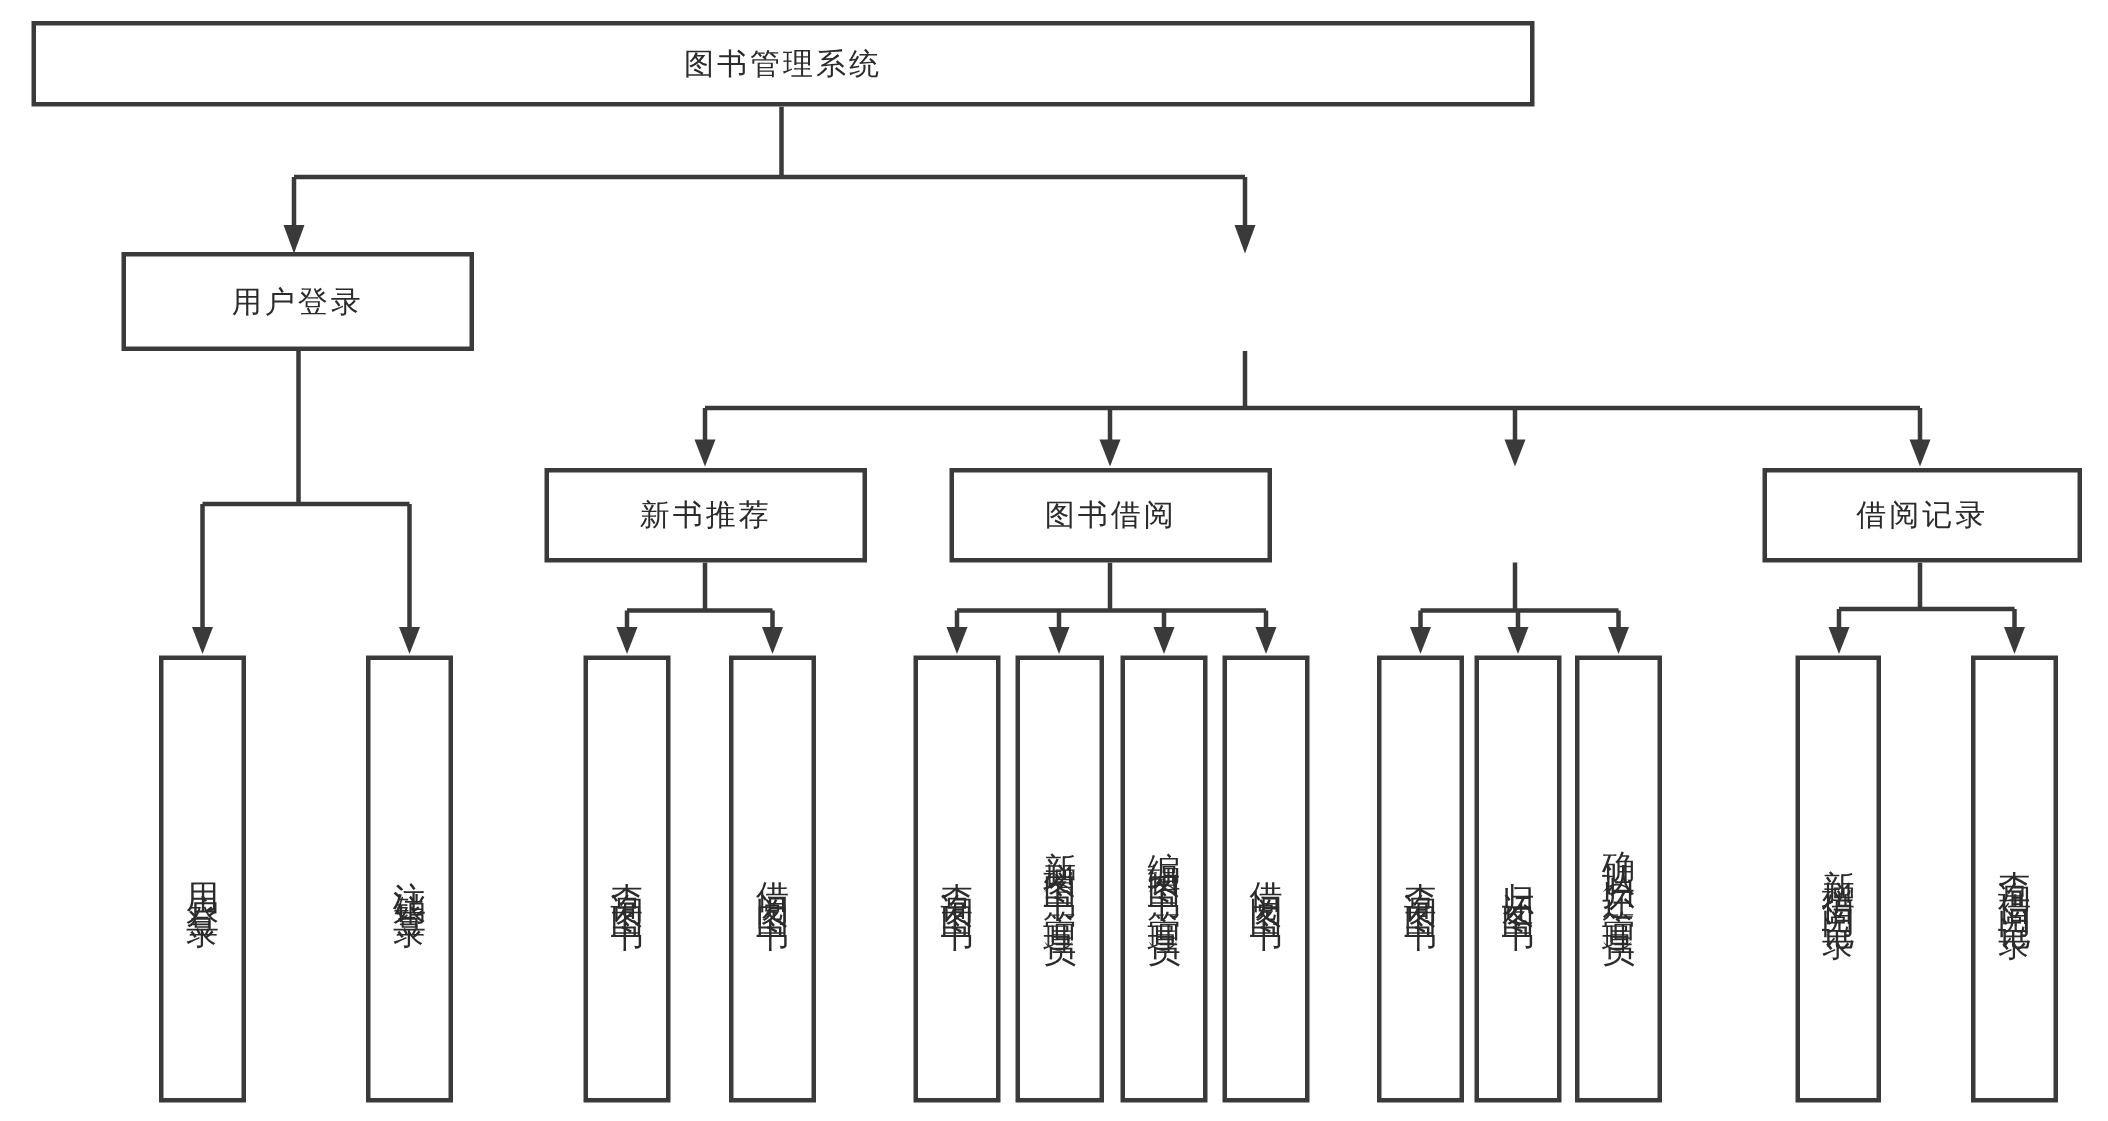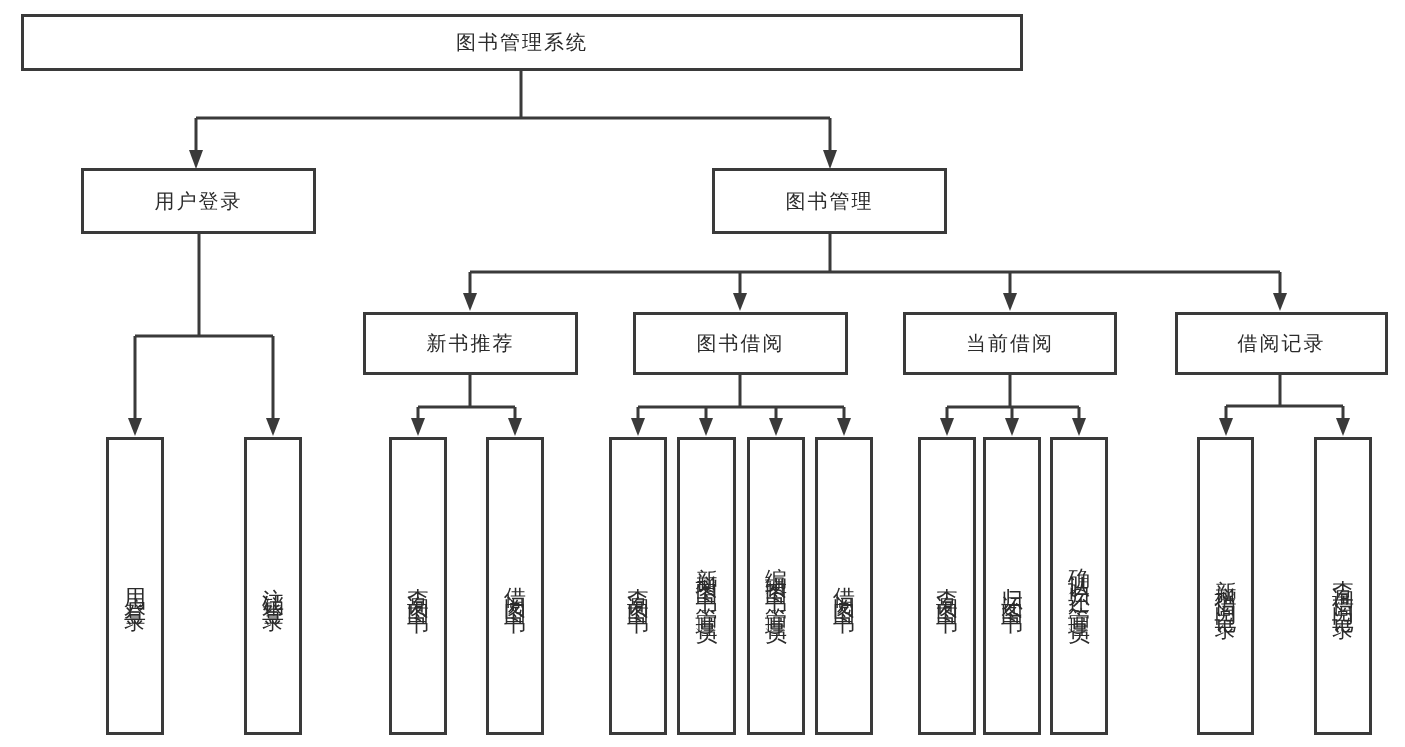--- a/index.html
+++ b/index.html
@@ -110,25 +110,23 @@
     <polygon points="1072,418 1086,418 1079,436"></polygon>
 
     <path d="M1280 375 V406 M1226 406 H1343 M1226 406 V421 M1343 406 V421"></path>
     <polygon points="1219,418 1233,418 1226,436"></polygon>
     <polygon points="1336,418 1350,418 1343,436"></polygon>
   </svg>
 
   <div class="box root" style="left:21px; top:14px; width:1002px; height:57px;">图书管理系统</div>
 
   <div class="box" style="left:81px; top:168px; width:235px; height:66px;">用户登录</div>
-  <div class="box" style="left:712px; top:168px; width:235px; height:66px;">图书管理</div>
 
   <div class="box" style="left:363px; top:312px; width:215px; height:63px;">新书推荐</div>
   <div class="box" style="left:633px; top:312px; width:215px; height:63px;">图书借阅</div>
-  <div class="box" style="left:903px; top:312px; width:214px; height:63px;">当前借阅</div>
   <div class="box" style="left:1175px; top:312px; width:213px; height:63px;">借阅记录</div>
 
   <div class="vbox" style="left:106px; top:437px; width:58px; height:298px;">用户登录</div>
   <div class="vbox" style="left:244px; top:437px; width:58px; height:298px;">注销登录</div>
 
   <div class="vbox" style="left:389px; top:437px; width:58px; height:298px;">查询图书</div>
   <div class="vbox" style="left:486px; top:437px; width:58px; height:298px;">借阅图书</div>
 
   <div class="vbox" style="left:609px; top:437px; width:58px; height:298px;">查询图书</div>
   <div class="vbox" style="left:677px; top:437px; width:59px; height:298px;">新增图书（管理员）</div>

